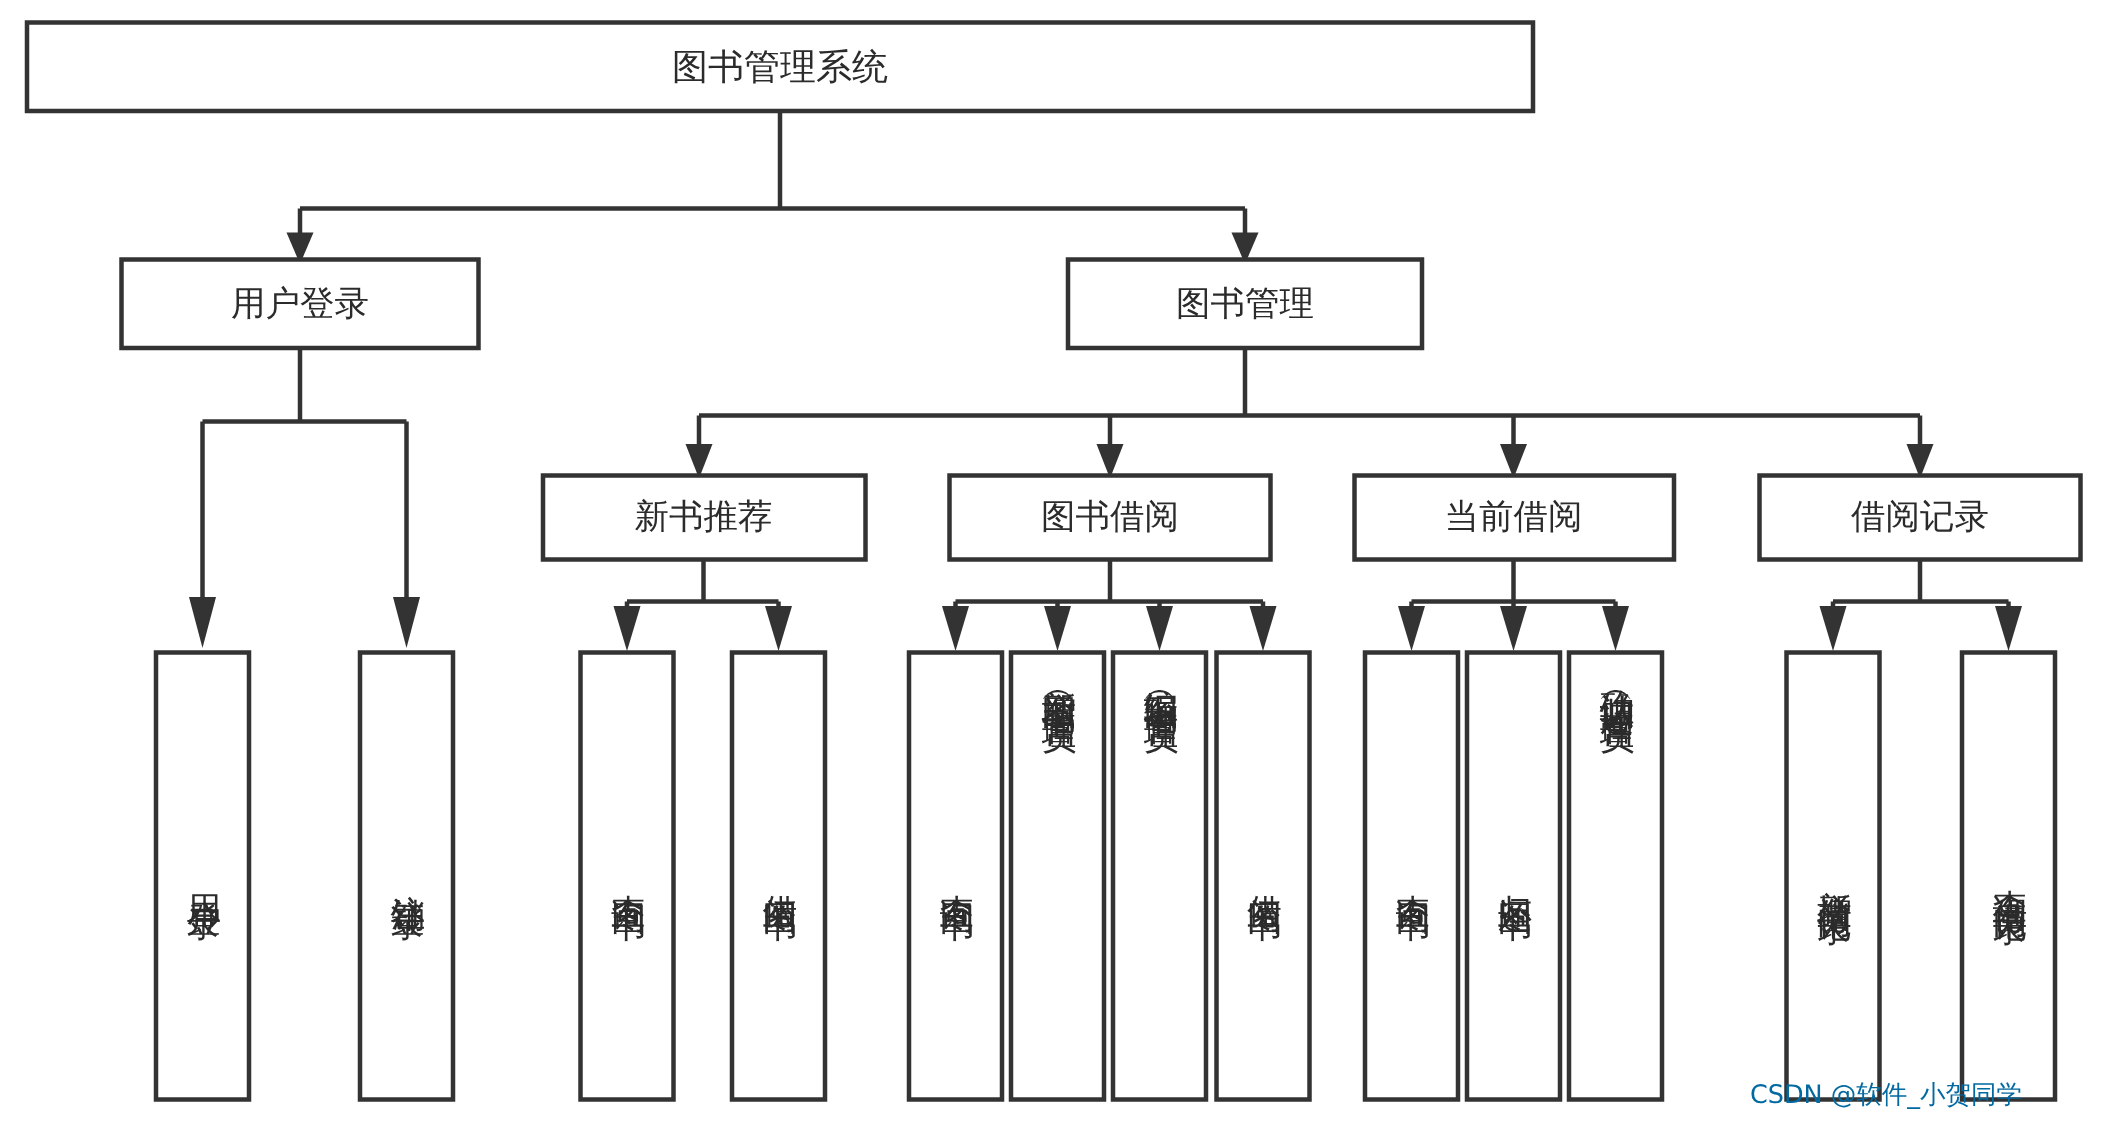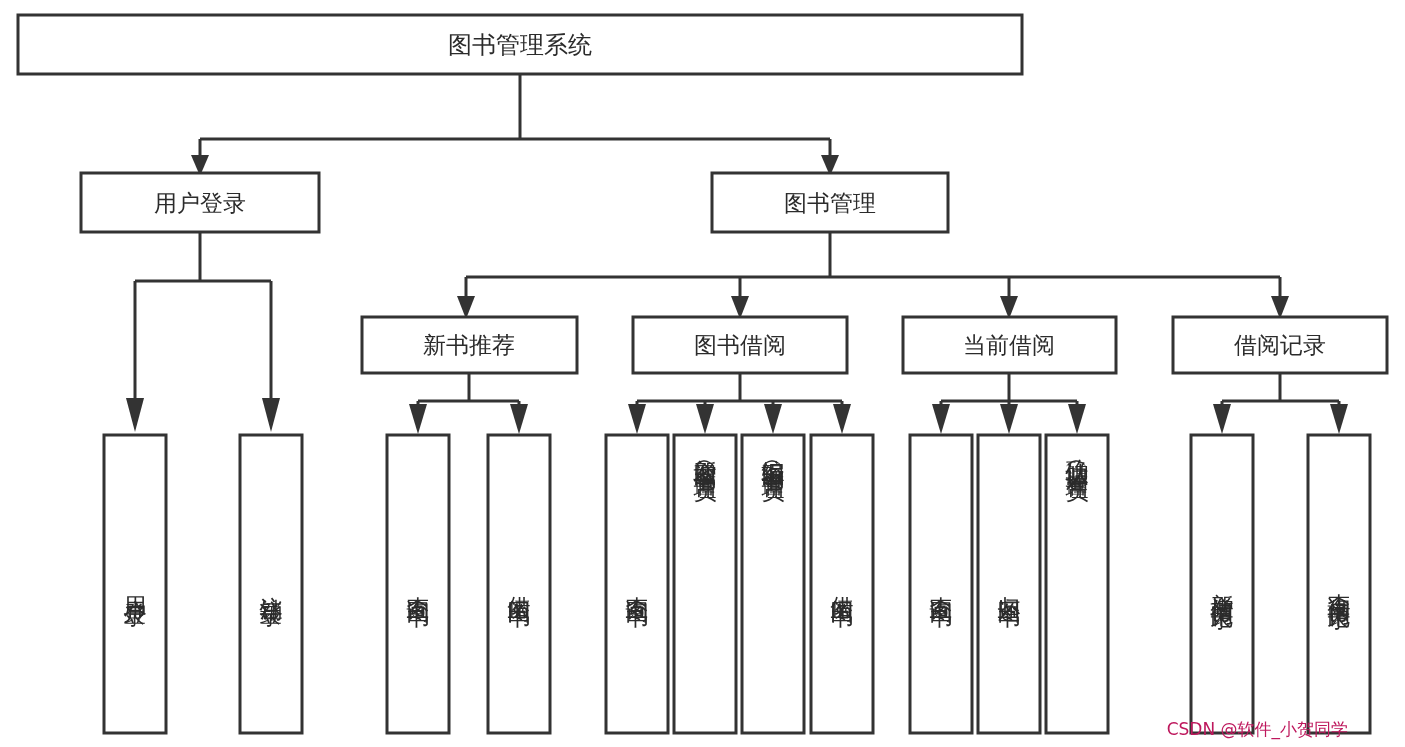--- a/index.html
+++ b/index.html
@@ -74,21 +74,21 @@
     letter-spacing: 3px;
     color: #2b2b2b;
     white-space: nowrap;
   }
   .watermark {
     position: absolute;
     right: 8px;
     bottom: 6px;
     font-family: "DejaVu Sans", "Liberation Sans", sans-serif;
     font-size: 17px;
-    color: #be185d;
+    color: #0369a1;
     white-space: nowrap;
     pointer-events: none;
   }
 </style>
 </head>
 <body>
 
 <div id="diagram-root">
 
   <svg class="diagram" viewBox="0 0 1405 747">

